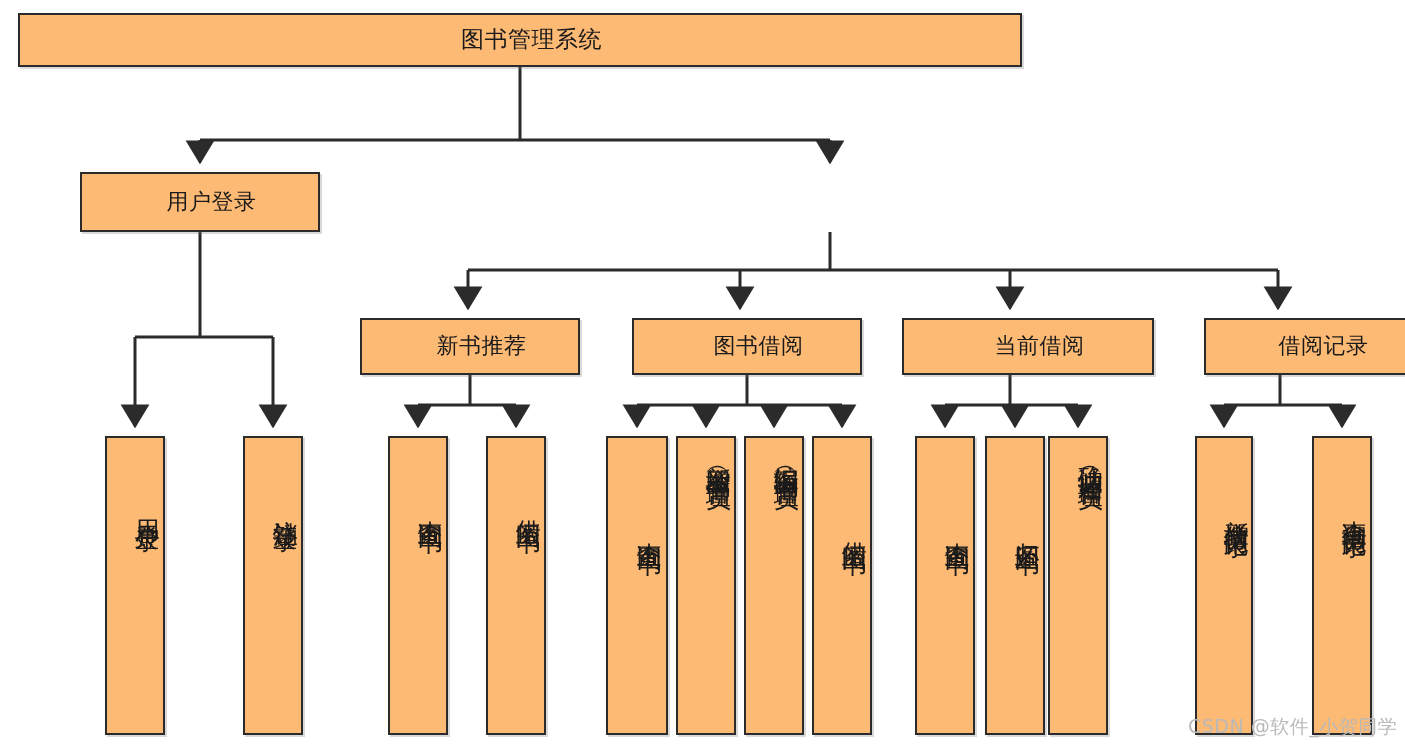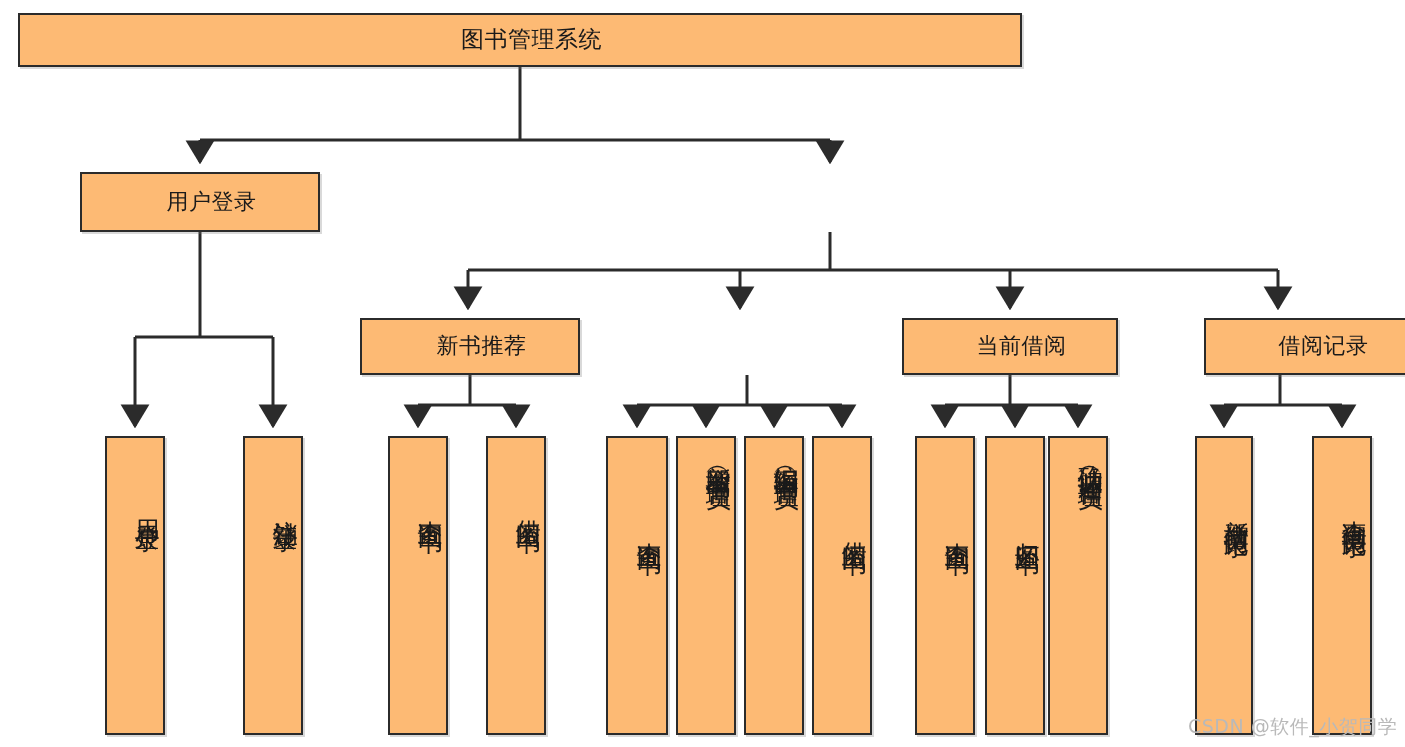--- a/index.html
+++ b/index.html
@@ -142,21 +142,24 @@
     <span class="label">图书管理系统</span>
   </div>
 
   <div class="node horiz" id="n-l2-0" style="left: 80px; top: 172px; width: 240px; height: 60px;">
     <span class="label">用户登录</span>
   </div>
 
   <div class="node horiz" id="n-l3-0" style="left: 360px; top: 318px; width: 220px; height: 57px;">
     <span class="label">新书推荐</span>
   </div>
-  <div class="node horiz" id="n-l3-2" style="left: 902px; top: 318px; width: 216px; height: 57px;">
+  <div class="node horiz" id="n-l3-1" style="left: 632px; top: 318px; width: 230px; height: 57px;">
+    <span class="label">图书借阅</span>
+  </div>
+  <div class="node horiz" id="n-l3-2" style="left: 902px; top: 318px; width: 252px; height: 57px;">
     <span class="label">当前借阅</span>
   </div>
   <div class="node horiz" id="n-l3-3" style="left: 1172px; top: 318px; width: 216px; height: 57px; margin-left: 32px;">
     <span class="label">借阅记录</span>
   </div>
 
   <div class="node vert mid" id="n-lf-0" style="left: 105px; top: 436px; width: 60px; height: 299px;">
     <span class="label">用户登录</span>
   </div>
   <div class="node vert mid" id="n-lf-1" style="left: 243px; top: 436px; width: 60px; height: 299px;">

